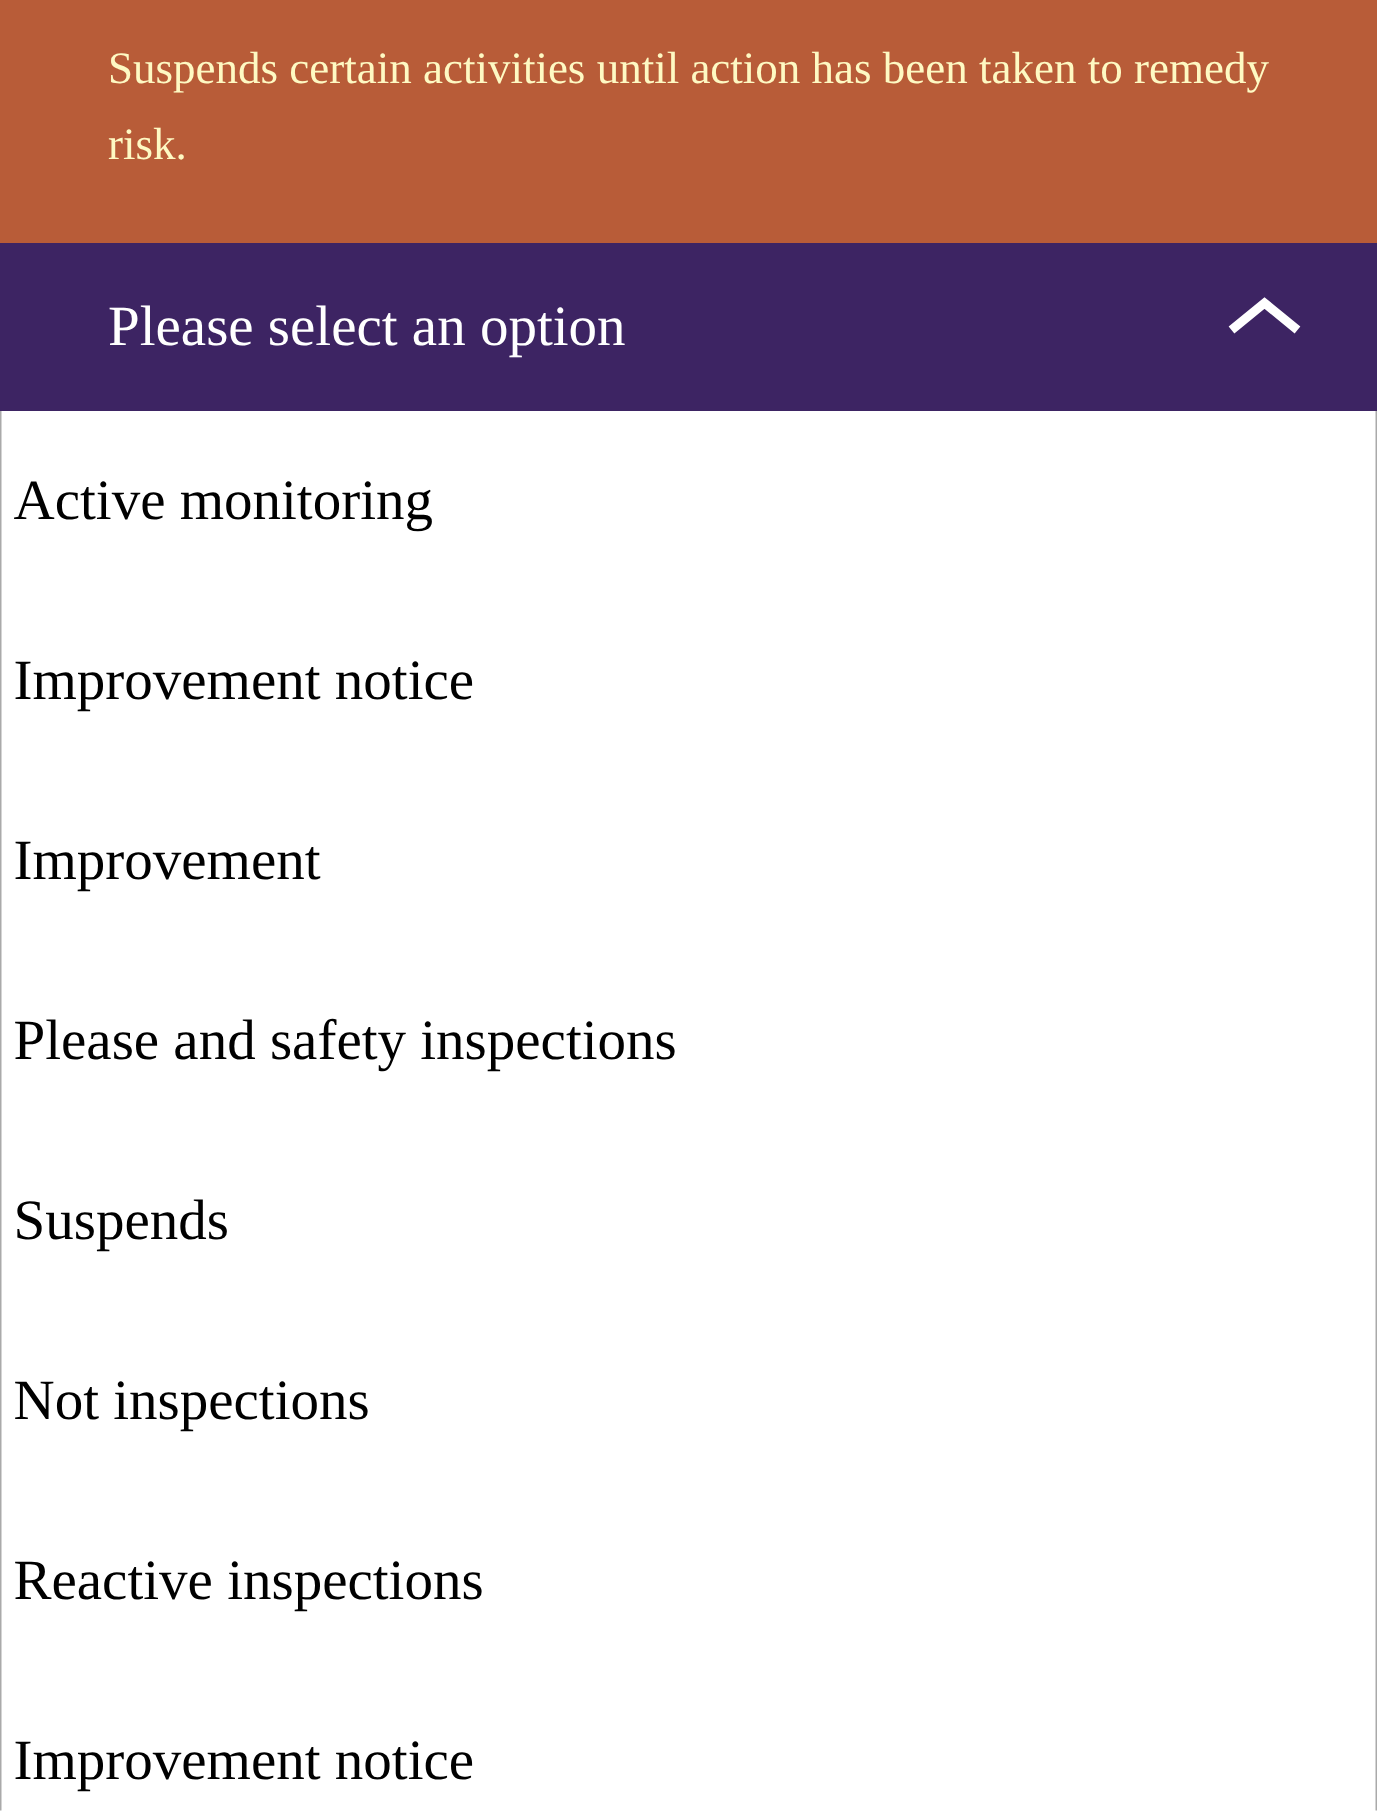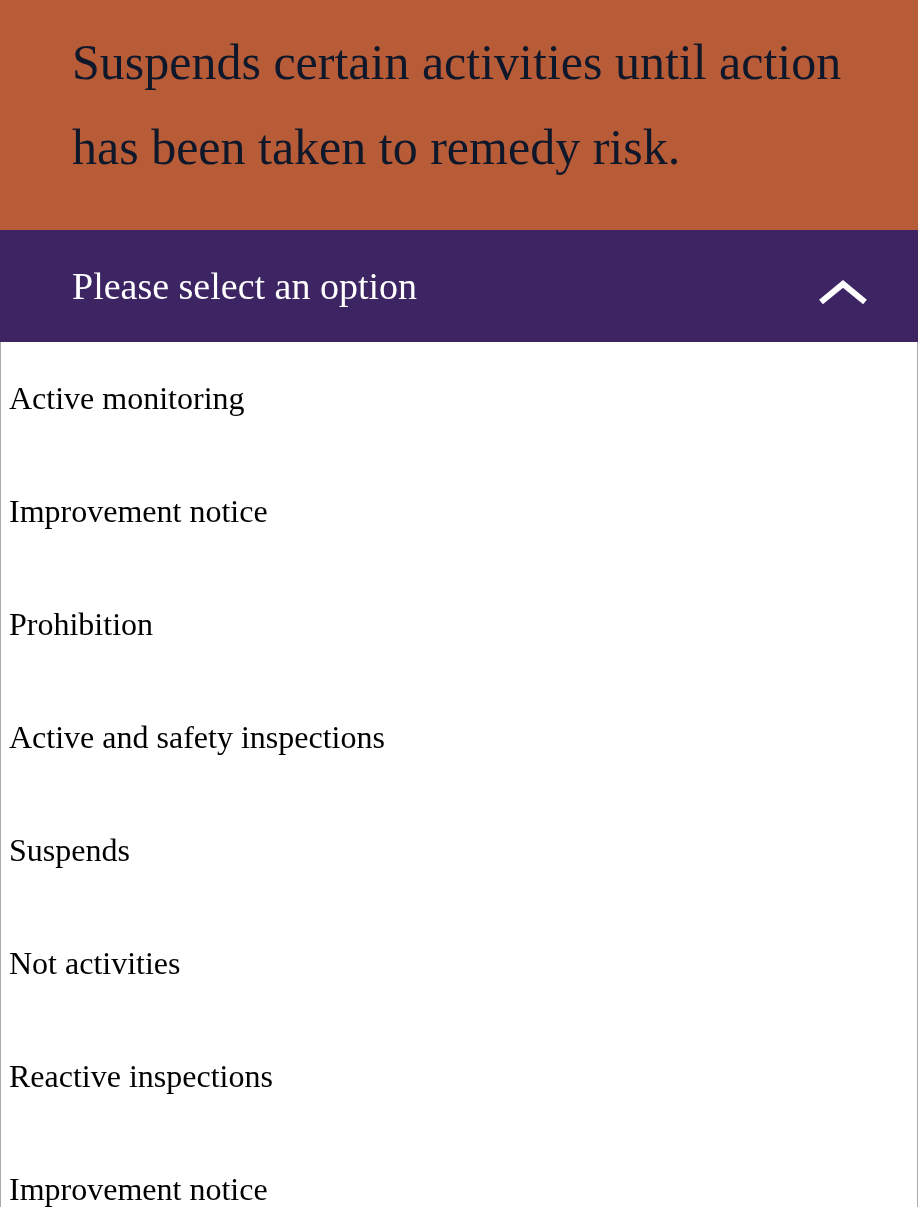--- a/index.html
+++ b/index.html
@@ -9,33 +9,33 @@
   }
   body {
     font-family: Georgia, 'Times New Roman', serif;
     width: 918px;
     height: 1207px;
     background: #ffffff;
     overflow: hidden;
   }
   .question-header {
     background: #b85c38;
-    color: #0f172a;
+    color: #fef9c3;
     padding: 20px 72px 40px 72px;
-    font-size: 50px;
+    font-size: 30px;
     line-height: 1.7;
   }
   .dropdown-selector {
     background: #3d2463;
     color: #ffffff;
     padding: 34px 50px 34px 72px;
     font-size: 38px;
     display: flex;
     justify-content: space-between;
-    align-items: flex-end;
+    align-items: flex-start;
     cursor: pointer;
   }
   .dropdown-label {
     flex: 1;
   }
   .chevron-wrap {
     display: flex;
     align-items: center;
     justify-content: center;
   }
@@ -44,21 +44,21 @@
     height: 30px;
   }
   .options-list {
     background: #ffffff;
     border-left: 1px solid #aaa;
     border-right: 1px solid #aaa;
     border-bottom: 1px solid #666;
   }
   .option-item {
     padding: 38px 8px;
-    font-size: 32px;
+    font-size: 38px;
     color: #000000;
     cursor: pointer;
   }
 </style>
 </head>
 <body>
 
 <div class="question-header">
   <span>Suspends certain activities until action has been taken to remedy risk.</span>
 </div>
@@ -73,30 +73,30 @@
 </div>
 
 <div class="options-list">
   <div class="option-item">
     <span>Active monitoring</span>
   </div>
   <div class="option-item">
     <span>Improvement notice</span>
   </div>
   <div class="option-item">
-    <span>Prohibition</span>
+    <span>Improvement</span>
   </div>
   <div class="option-item">
-    <span>Active and safety inspections</span>
+    <span>Please and safety inspections</span>
   </div>
   <div class="option-item">
     <span>Suspends</span>
   </div>
   <div class="option-item">
-    <span>Not activities</span>
+    <span>Not inspections</span>
   </div>
   <div class="option-item">
     <span>Reactive inspections</span>
   </div>
   <div class="option-item">
     <span>Improvement notice</span>
   </div>
 </div>
 
 </body></html>

